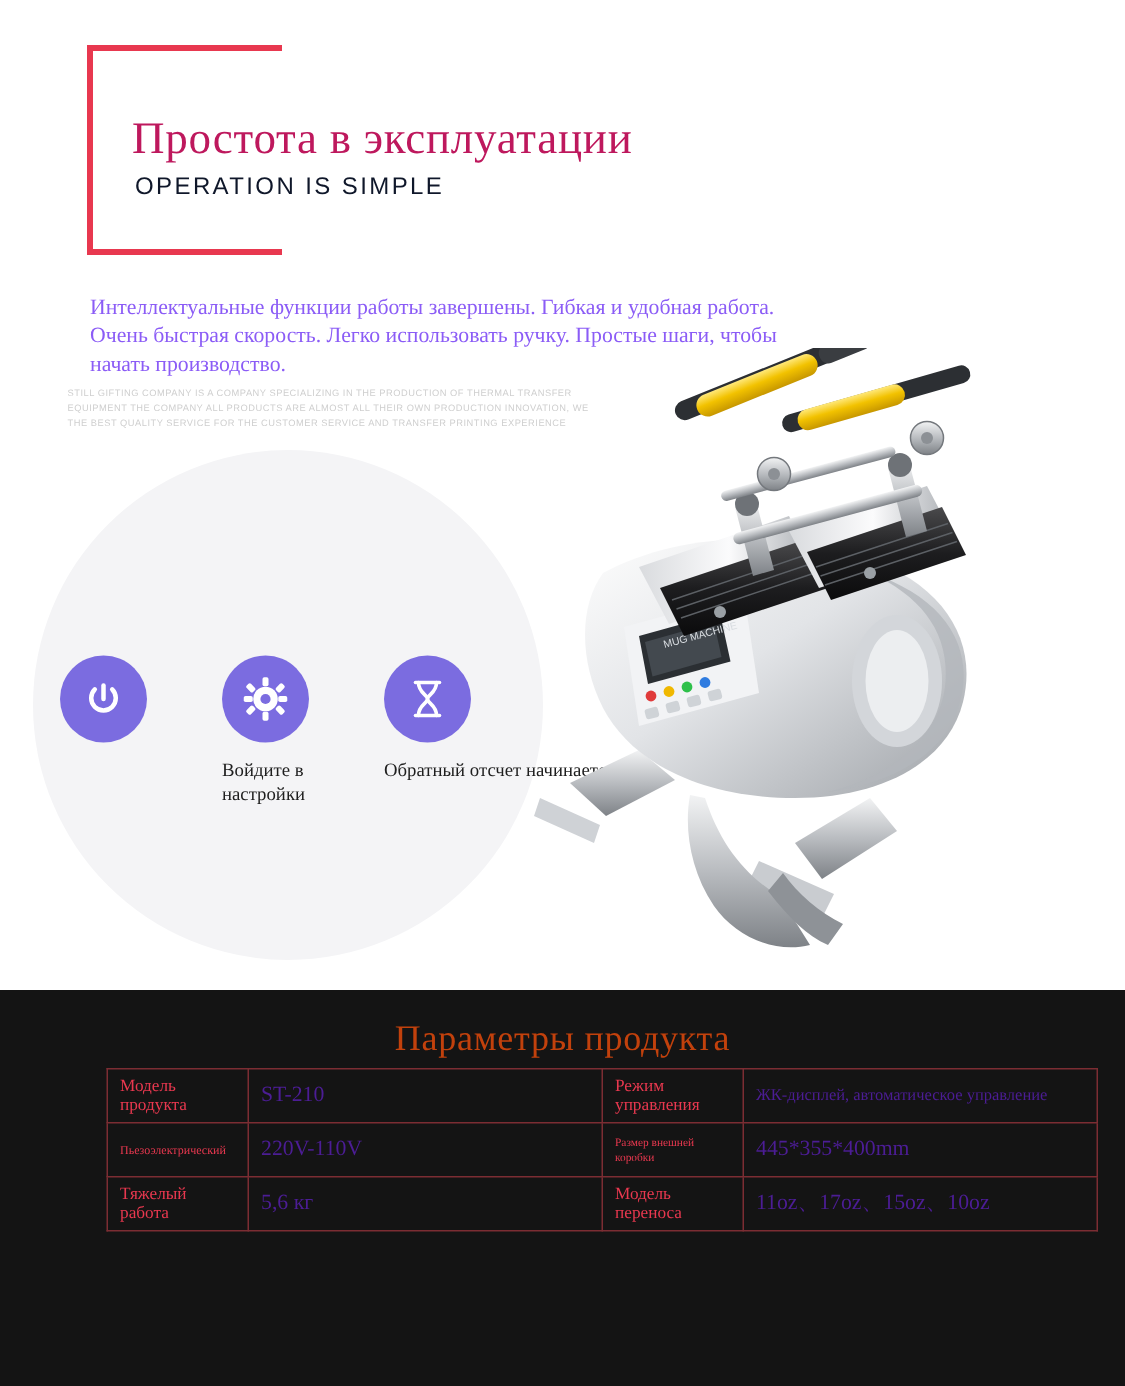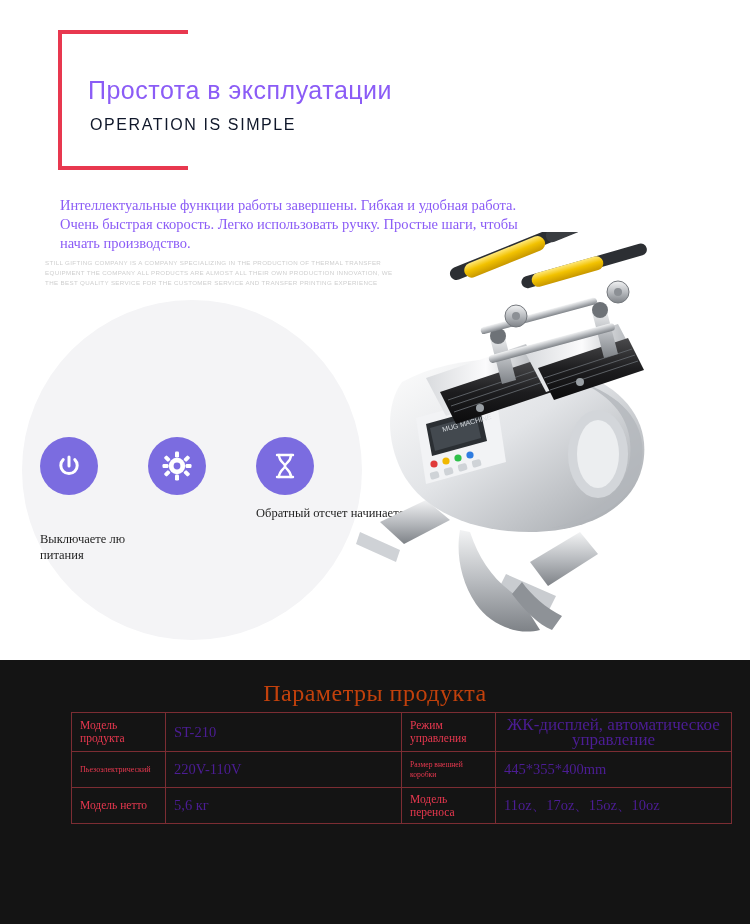--- a/index.html
+++ b/index.html
@@ -30,23 +30,23 @@
     width: 130px;
     height: 140px;
     border: 4px solid #e8384f;
     border-right: none;
   }
 
   .title-ru {
     position: absolute;
     left: 88px;
     top: 76px;
-    font-family: Liberation Sans, sans-serif;
-    font-size: 25px;
-    color: #8b5cf6;
+    font-family: Liberation Serif, serif;
+    font-size: 30px;
+    color: #be185d;
     letter-spacing: 0.5px;
     white-space: nowrap;
   }
   .title-en {
     position: absolute;
     left: 90px;
     top: 116px;
     font-size: 16px;
     color: #0f172a;
     letter-spacing: 1.6px;
@@ -166,21 +166,21 @@
   }
   td.k.small { font-size: 8px; line-height: 10px; }
   td.k.tiny { font-size: 7.6px; line-height: 9.5px; }
   td.v {
     width: 236px;
     color: #4c1d95;
     font-family: "Liberation Serif", serif;
     font-size: 14.5px;
     line-height: 17px;
   }
-  td.v.sm { font-size: 17px; line-height: 15px; text-align: center; }
+  td.v.sm { font-size: 11px; line-height: 15px; }
 </style>
 </head>
 <body>
 
 <div class="top-section">
 
   <div class="bracket"></div>
 
   <div class="title-ru">Простота в эксплуатации</div>
   <div class="title-en">OPERATION IS SIMPLE</div>
@@ -193,21 +193,20 @@
 
   <div class="features">
 
     <div class="feature">
       <div class="feat-icon">
         <svg width="30" height="30" viewBox="0 0 30 30">
           <path d="M15 6 L15 15" stroke="#ffffff" stroke-width="3" stroke-linecap="round" fill="none"></path>
           <path d="M9.2 8.6 A8.2 8.2 0 1 0 20.8 8.6" stroke="#ffffff" stroke-width="3" stroke-linecap="round" fill="none"></path>
         </svg>
       </div>
-      <div class="feat-label">Выключаете лю питания</div>
     </div>
 
     <div class="feature">
       <div class="feat-icon">
         <svg width="32" height="32" viewBox="0 0 32 32">
           <g fill="#ffffff">
             <circle cx="16" cy="16" r="8.2"></circle>
             <g>
               <rect x="14" y="1.5" width="4" height="6" rx="1.2"></rect>
               <rect x="14" y="24.5" width="4" height="6" rx="1.2"></rect>
@@ -215,20 +214,21 @@
               <rect x="24.5" y="14" width="6" height="4" rx="1.2"></rect>
               <rect x="4.2" y="5.6" width="4" height="6" rx="1.2" transform="rotate(-45 6.2 8.6)"></rect>
               <rect x="23.8" y="20.4" width="4" height="6" rx="1.2" transform="rotate(-45 25.8 23.4)"></rect>
               <rect x="23.8" y="5.6" width="4" height="6" rx="1.2" transform="rotate(45 25.8 8.6)"></rect>
               <rect x="4.2" y="20.4" width="4" height="6" rx="1.2" transform="rotate(45 6.2 23.4)"></rect>
             </g>
           </g>
           <circle cx="16" cy="16" r="3.4" fill="#7b6ce0"></circle>
         </svg>
       </div>
+      <div class="feat-label">Войдите в настройки</div>
     </div>
 
     <div class="feature">
       <div class="feat-icon">
         <svg width="26" height="30" viewBox="0 0 26 30">
           <g stroke="#ffffff" stroke-width="2.4" fill="none" stroke-linecap="round">
             <path d="M5 4 H21"></path>
             <path d="M5 26 H21"></path>
             <path d="M7 4 C7 11 13 12 13 15 C13 18 7 19 7 26"></path>
             <path d="M19 4 C19 11 13 12 13 15 C13 18 19 19 19 26"></path>
@@ -372,19 +372,19 @@
     <td class="k">Режим управления</td>
     <td class="v sm">ЖК-дисплей, автоматическое управление</td>
   </tr>
   <tr>
     <td class="k small">Пьезоэлектрический</td>
     <td class="v">220V-110V</td>
     <td class="k tiny">Размер внешней коробки</td>
     <td class="v">445*355*400mm</td>
   </tr>
   <tr>
-    <td class="k">Модель нетто</td>
+    <td class="k">Тяжелый работа</td>
     <td class="v">5,6 кг</td>
     <td class="k">Модель переноса</td>
     <td class="v">11oz、17oz、15oz、10oz</td>
   </tr>
 </tbody>
   </table>
 
 </body></html>

